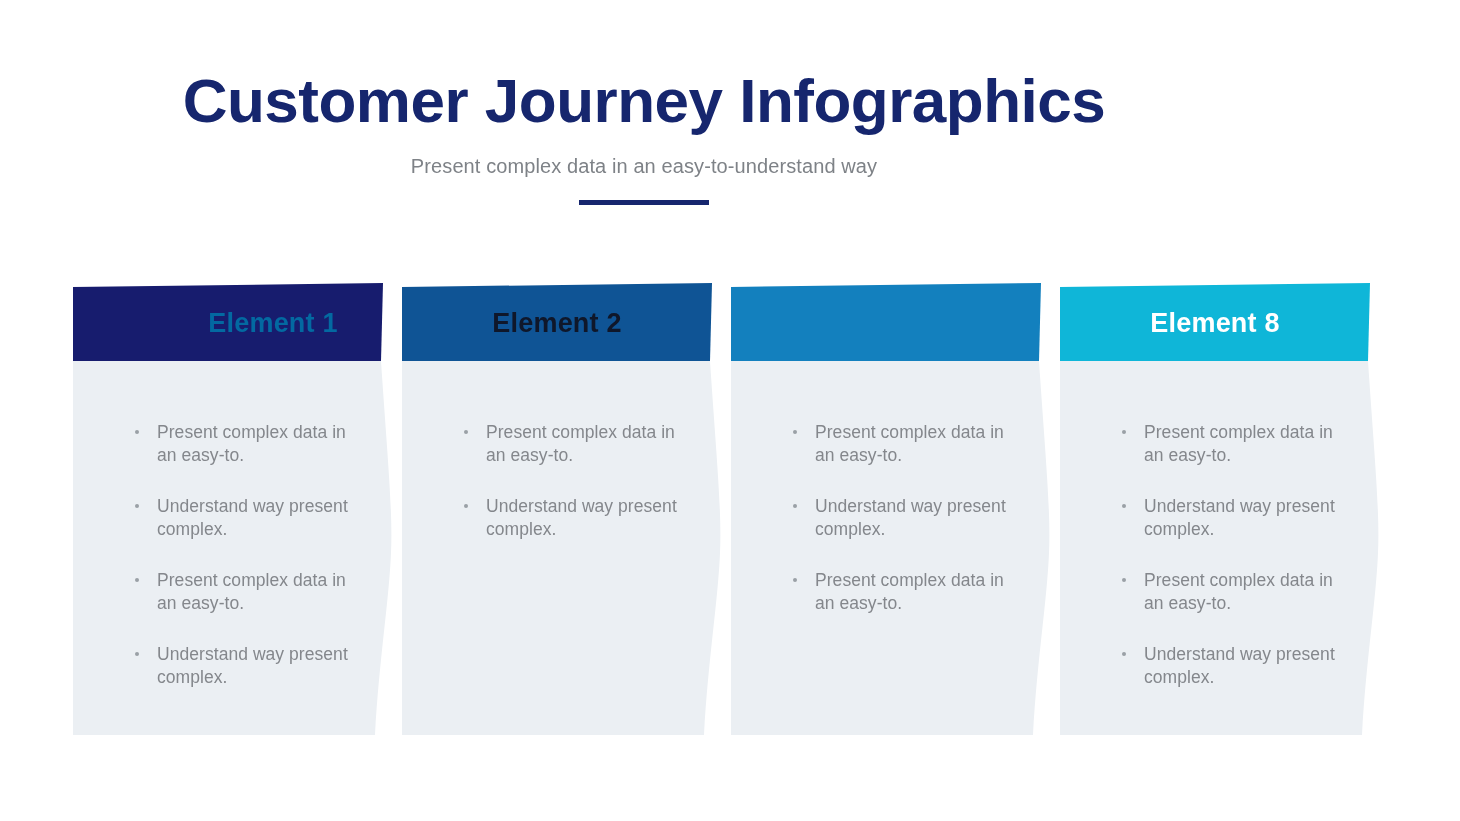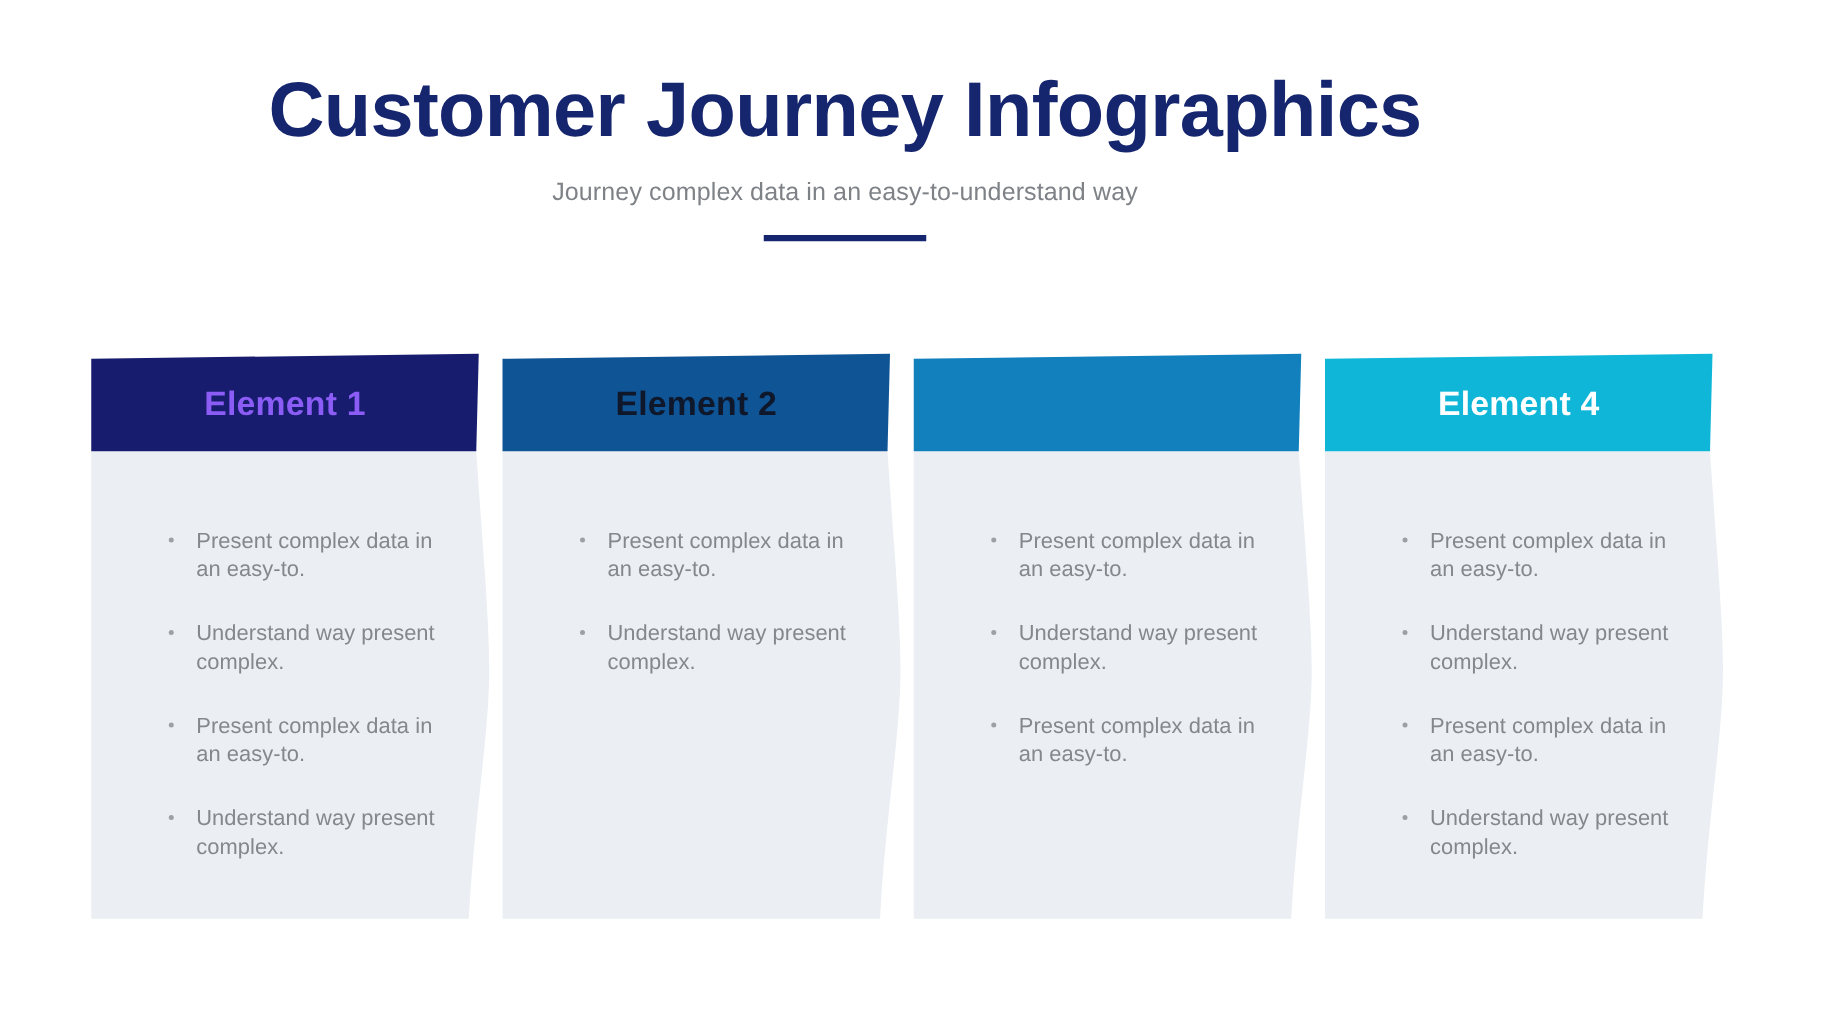--- a/index.html
+++ b/index.html
@@ -17,25 +17,24 @@
 
   .slide {
     position: absolute;
     inset: 0;
     background: #ffffff;
   }
 
   
   .title-block {
     position: absolute;
-    top: 56px;
+    top: 68px;
     left: 0;
     width: 1288px;
     text-align: center;
-    padding-left: 32px;
   }
   .slide-title {
     font-size: 62px;
     font-weight: bold;
     letter-spacing: -0.5px;
     color: #16266e;
     line-height: 1.08;
     margin: 0;
     white-space: nowrap;
   }
@@ -131,34 +130,34 @@
     background: #9aa0a6;
   }
 </style>
 </head>
 <body>
 
 <div class="slide">
 
   <div class="title-block">
     <h1 class="slide-title" style="color: rgb(22, 38, 110);">Customer Journey Infographics</h1>
-    <p class="slide-subtitle" style="color: rgb(126, 130, 135);">Journey complex data in an easy-to-understand way</p>
+    <p class="slide-subtitle" style="color: rgb(126, 130, 135);">Present complex data in an easy-to-understand way</p>
     <div class="title-rule" style="background: rgb(22, 38, 110);"></div>
   </div>
 
   <div class="cards">
 
     <div class="card card-1">
       <svg class="card-body-shape" viewBox="0 0 330 374" preserveAspectRatio="none">
         <path d="M0,0 L308,0 C314,90 320,150 318,192 C316,240 306,300 302,374 L0,374 Z" fill="#EBEFF3"></path>
       </svg>
       <svg class="card-head-shape" viewBox="0 0 330 82" preserveAspectRatio="none">
         <path d="M0,4 L310,0 L308,78 L0,78 Z" fill="#171C6E"></path>
       </svg>
-      <div class="card-head-label" style="color: #8b5cf6;">Element 1</div>
+      <div class="card-head-label" style="color: #0369a1; padding-left: 45px;">Element 1</div>
       <div class="bullets">
         <div class="bullet">
           <span class="bullet-dot" style="background: rgb(154, 160, 166);"></span>
           <span style="color: rgb(132, 135, 140);">Present complex data in an easy-to.</span>
         </div>
         <div class="bullet">
           <span class="bullet-dot" style="background: rgb(154, 160, 166);"></span>
           <span style="color: rgb(132, 135, 140);">Understand way present complex.</span>
         </div>
         <div class="bullet">
@@ -215,21 +214,21 @@
       </div>
     </div>
 
     <div class="card card-4">
       <svg class="card-body-shape" viewBox="0 0 330 374" preserveAspectRatio="none">
         <path d="M0,0 L308,0 C314,90 320,150 318,192 C316,240 306,300 302,374 L0,374 Z" fill="#EBEFF3"></path>
       </svg>
       <svg class="card-head-shape" viewBox="0 0 330 82" preserveAspectRatio="none">
         <path d="M0,4 L310,0 L308,78 L0,78 Z" fill="#0FB6D8"></path>
       </svg>
-      <div class="card-head-label" style="color: rgb(255, 255, 255);">Element 4</div>
+      <div class="card-head-label" style="color: rgb(255, 255, 255);">Element 8</div>
       <div class="bullets">
         <div class="bullet">
           <span class="bullet-dot" style="background: rgb(154, 160, 166);"></span>
           <span style="color: rgb(132, 135, 140);">Present complex data in an easy-to.</span>
         </div>
         <div class="bullet">
           <span class="bullet-dot" style="background: rgb(154, 160, 166);"></span>
           <span style="color: rgb(132, 135, 140);">Understand way present complex.</span>
         </div>
         <div class="bullet">

